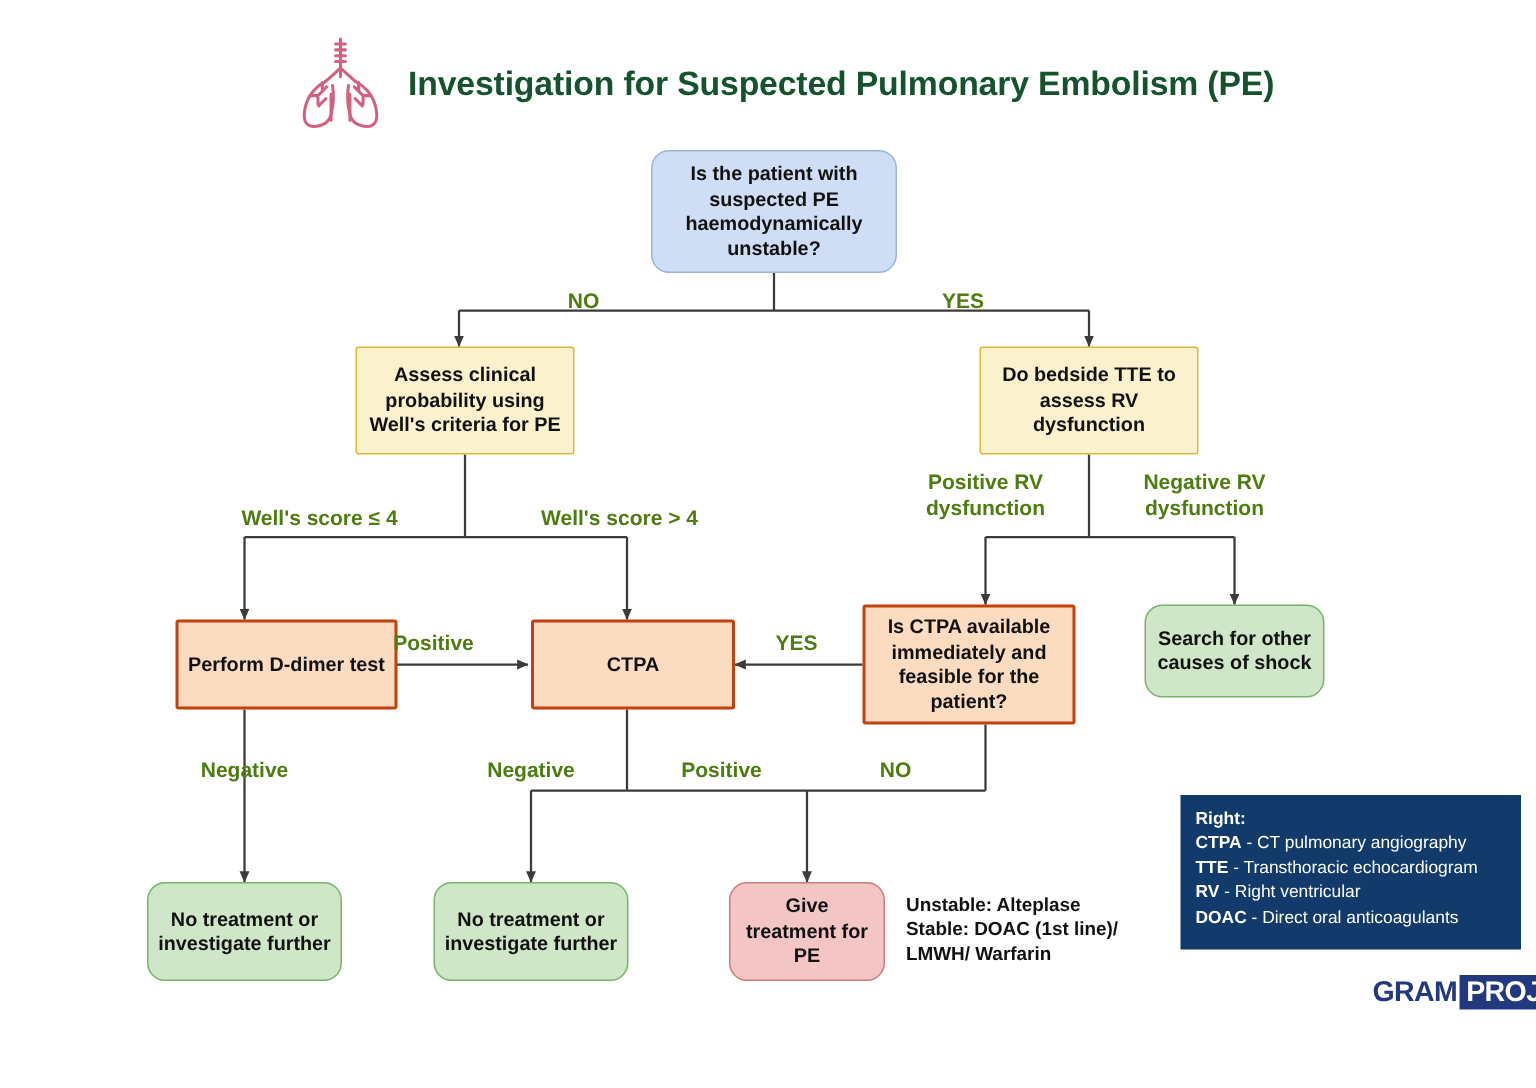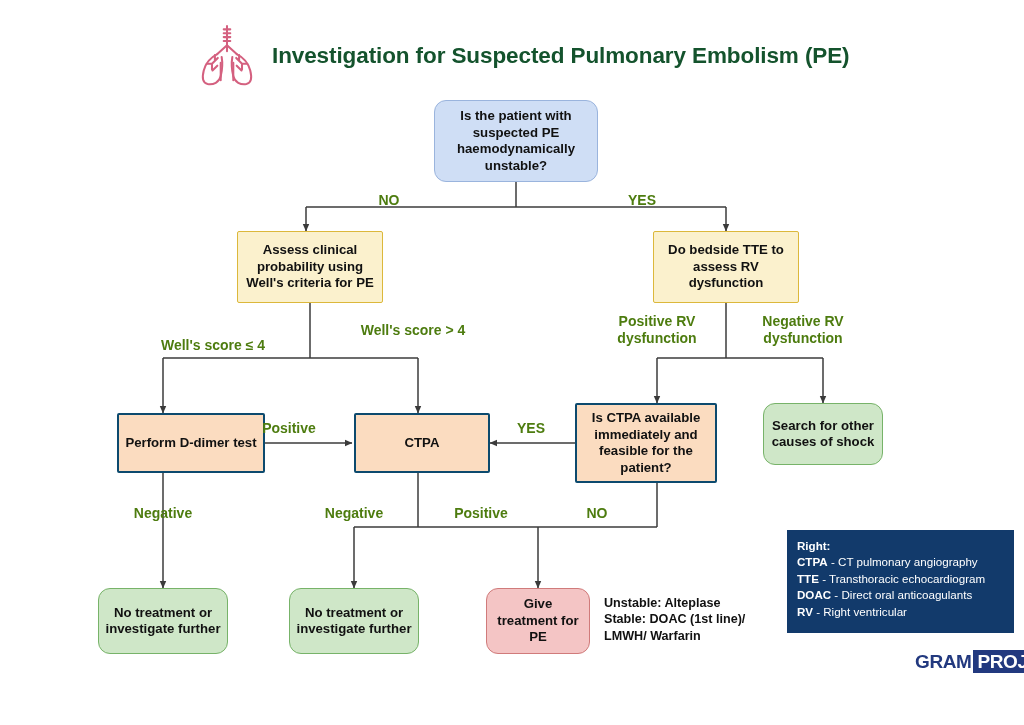--- a/index.html
+++ b/index.html
@@ -59,21 +59,21 @@
     border: 1.6px solid #9ab4dd;
     border-radius: 12px;
   }
   .node.yellow {
     background: #fbf1cd;
     border: 1.8px solid #dcb83b;
     border-radius: 2px;
   }
   .node.peach {
     background: #fbdcc0;
-    border: 2px solid #0c4a6e;
+    border: 2px solid #c2410c;
     border-radius: 2px;
   }
   .node.green {
     background: #cfe7c8;
     border: 1.8px solid #77b369;
     border-radius: 12px;
   }
   .node.pink {
     background: #f4c5c5;
     border: 1.8px solid #d07b7b;
@@ -250,21 +250,21 @@
   <div class="node green" style="left:289px; top:588px; width:130px; height:66px;">No treatment or investigate further</div>
 
   <div class="node pink" style="left:486px; top:588px; width:104px; height:66px;">Give treatment for PE</div>
 
   <div class="edge-label" style="left:359px; top:192px; width:60px;">NO</div>
 
   <div class="edge-label" style="left:612px; top:192px; width:60px;">YES</div>
 
   <div class="edge-label" style="left:128px; top:337px; width:170px;">Well's score ≤ 4</div>
 
-  <div class="edge-label" style="left:328px; top:322px; width:170px;">Well's score &gt; 4</div>
+  <div class="edge-label" style="left:328px; top:337px; width:170px;">Well's score &gt; 4</div>
 
   <div class="edge-label" style="left:747px; top:313px; width:112px;">Negative RV dysfunction</div>
 
   <div class="edge-label" style="left:601px; top:313px; width:112px;">Positive RV dysfunction</div>
 
   <div class="edge-label" style="left:229px; top:420px; width:120px;">Positive</div>
 
   <div class="edge-label" style="left:492px; top:420px; width:78px;">YES</div>
 
   <div class="edge-label" style="left:112px; top:505px; width:102px;">Negative</div>
@@ -281,24 +281,24 @@
 
   <div id="legend">
     <div class="legend-title">Right:</div>
     <div class="legend-row">
       <span class="abbr">CTPA</span><span> - </span><span>CT pulmonary angiography</span>
     </div>
     <div class="legend-row">
       <span class="abbr">TTE</span><span> - </span><span>Transthoracic echocardiogram</span>
     </div>
     <div class="legend-row">
-      <span class="abbr">DOAC</span><span> - </span><span>Direct oral anticoagulants</span>
+      <span class="abbr">RV</span><span> - </span><span>Right ventricular</span>
     </div>
     <div class="legend-row">
-      <span class="abbr">RV</span><span> - </span><span>Right ventricular</span>
+      <span class="abbr">DOAC</span><span> - </span><span>Direct oral anticoagulants</span>
     </div>
   </div>
 
   <div id="logo">
     <span class="logo-gram">GRAM</span>
     <span class="logo-project">PROJECT</span>
   </div>
 
 </div>
 

